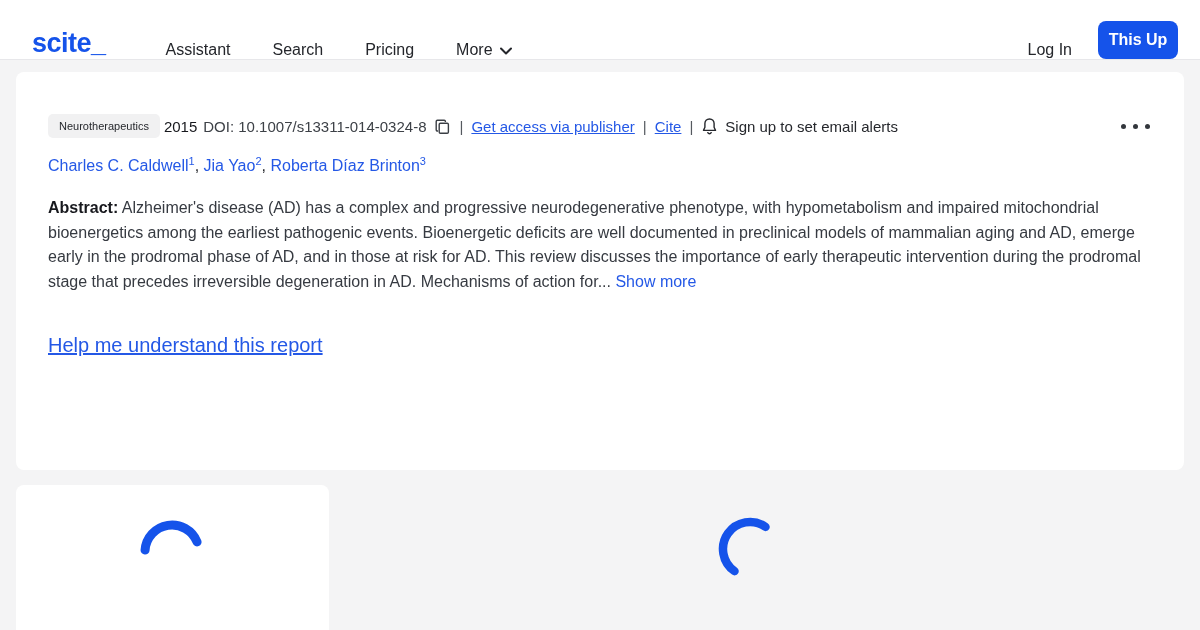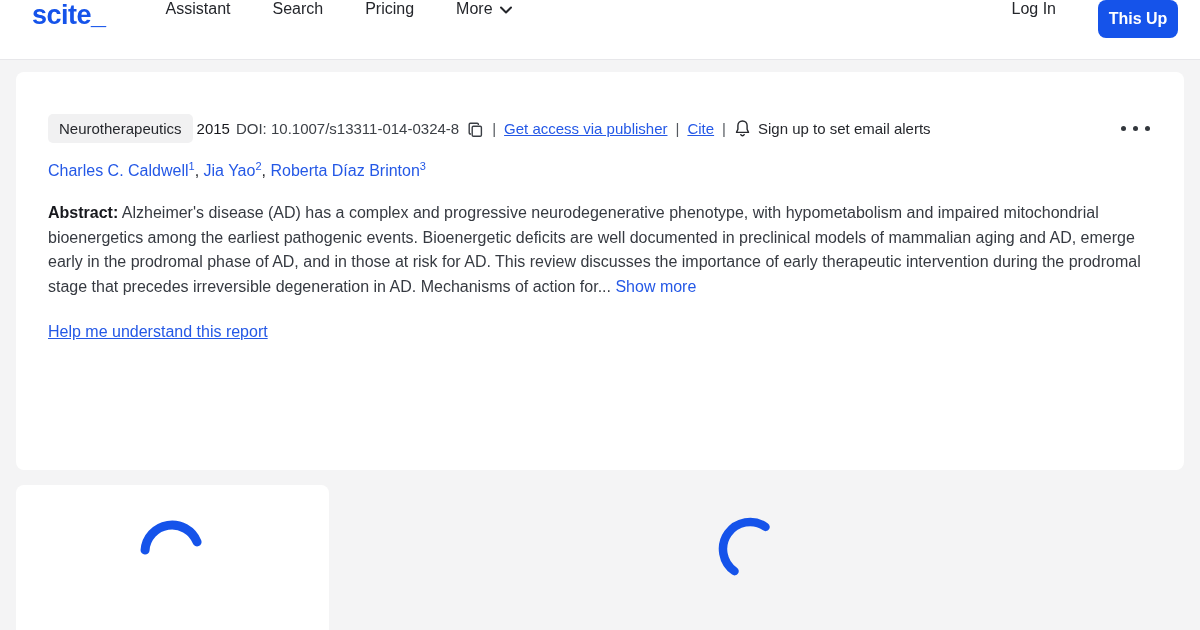--- a/index.html
+++ b/index.html
@@ -5,43 +5,43 @@
   * { margin:0; padding:0; box-sizing:border-box; }
   html,body { width:1200px; height:630px; }
   body {
     font-family:"Liberation Sans","DejaVu Sans",sans-serif;
     background:#f4f4f5; color:#202228; overflow:hidden; position:relative;
   }
   
   .navbar {
     position:absolute; top:0; left:0; width:1200px; height:60px;
     background:#ffffff; border-bottom:1px solid #e7e7ea;
-    display:flex; align-items:flex-start; padding:0 22px 0 32px;
+    display:flex; align-items:flex-end; padding:0 22px 0 32px;
   }
   .logo { font-size:27px; font-weight:bold; color:#1553ea; letter-spacing:-0.5px; text-decoration:none; cursor:pointer; }
   .nav-links { display:flex; align-items:center; margin-left:60px; gap:42px; }
   .nav-link { font-size:16px; color:#24262b; cursor:pointer; display:flex; align-items:center; gap:7px; }
   .nav-spacer { flex:1; }
-  .login { font-size:16px; color:#24262b; cursor:pointer; margin-right:42px; }
+  .login { font-size:16px; color:#24262b; cursor:pointer; margin-right:26px; }
   .signup-btn {
     background:#1553ea; color:#ffffff; font-size:16px; font-weight:bold;
     border:none; border-radius:8px; width:80px; height:38px; cursor:pointer;
     font-family:inherit;
   }
   .chev { width:12px; height:8px; margin-top:2px; }
 
   
   .paper-card {
     position:absolute; left:16px; top:72px; width:1168px; height:398px;
     background:#ffffff; border-radius:8px; padding:42px 32px 0 32px;
   }
   .meta-row { display:flex; align-items:center; font-size:15px; color:#3d4147; }
   .journal-badge {
     background:#f1f1f2; color:#26282d; border-radius:5px; padding:6px 11px;
-    font-size:15px; cursor:pointer; white-space:nowrap;
+    font-size:11px; cursor:pointer; white-space:nowrap;
   }
   .meta-year { font-weight:normal; color:#17181d; margin-left:4px; }
   .meta-doi { margin-left:6px; }
   .icon-btn { background:none; border:none; cursor:pointer; padding:0; display:flex; align-items:center; }
   .copy-icon { margin-left:7px; }
   .sep { color:#55595f; margin:0 8px; }
   .meta-link { color:#2458e6; text-decoration:underline; cursor:pointer; }
   .alerts { display:flex; align-items:center; gap:7px; cursor:pointer; color:#26282d; }
   .ellipsis { margin-left:auto; display:flex; gap:7px; cursor:pointer; padding:6px 2px; }
   .ellipsis i { width:5px; height:5px; border-radius:50%; background:#33373d; }
@@ -51,21 +51,21 @@
     font-size:28px; line-height:35px; font-weight:bold; color:#17181f;
     letter-spacing:-0.2px;
   }
   .authors { margin-top:17px; font-size:16px; color:#26282d; }
   .author { color:#2458e6; text-decoration:none; cursor:pointer;margin-top:10px; }
   .author sup { color:#2458e6; font-size:11px; }
   .abstract { margin-top:21px; font-size:16px; line-height:24.5px; color:#363a41; max-width:1104px; }
   .abstract b { color:#17181d; }
   .show-more { color:#2458e6; cursor:pointer; }
   .help-link {
-    display:inline-block; margin-top:24px; font-size:16px;
+    display:inline-block; margin-top:40px; font-size:20px;
     color:#2458e6; text-decoration:underline; cursor:pointer;
   }
 
   
   .mini-card {
     position:absolute; left:16px; top:485px; width:313px; height:160px;
     background:#ffffff; border-radius:8px;
   }
   .spinner { position:absolute; width:64px; height:64px; }
   .spinner-left { left:124px; top:35px; }

